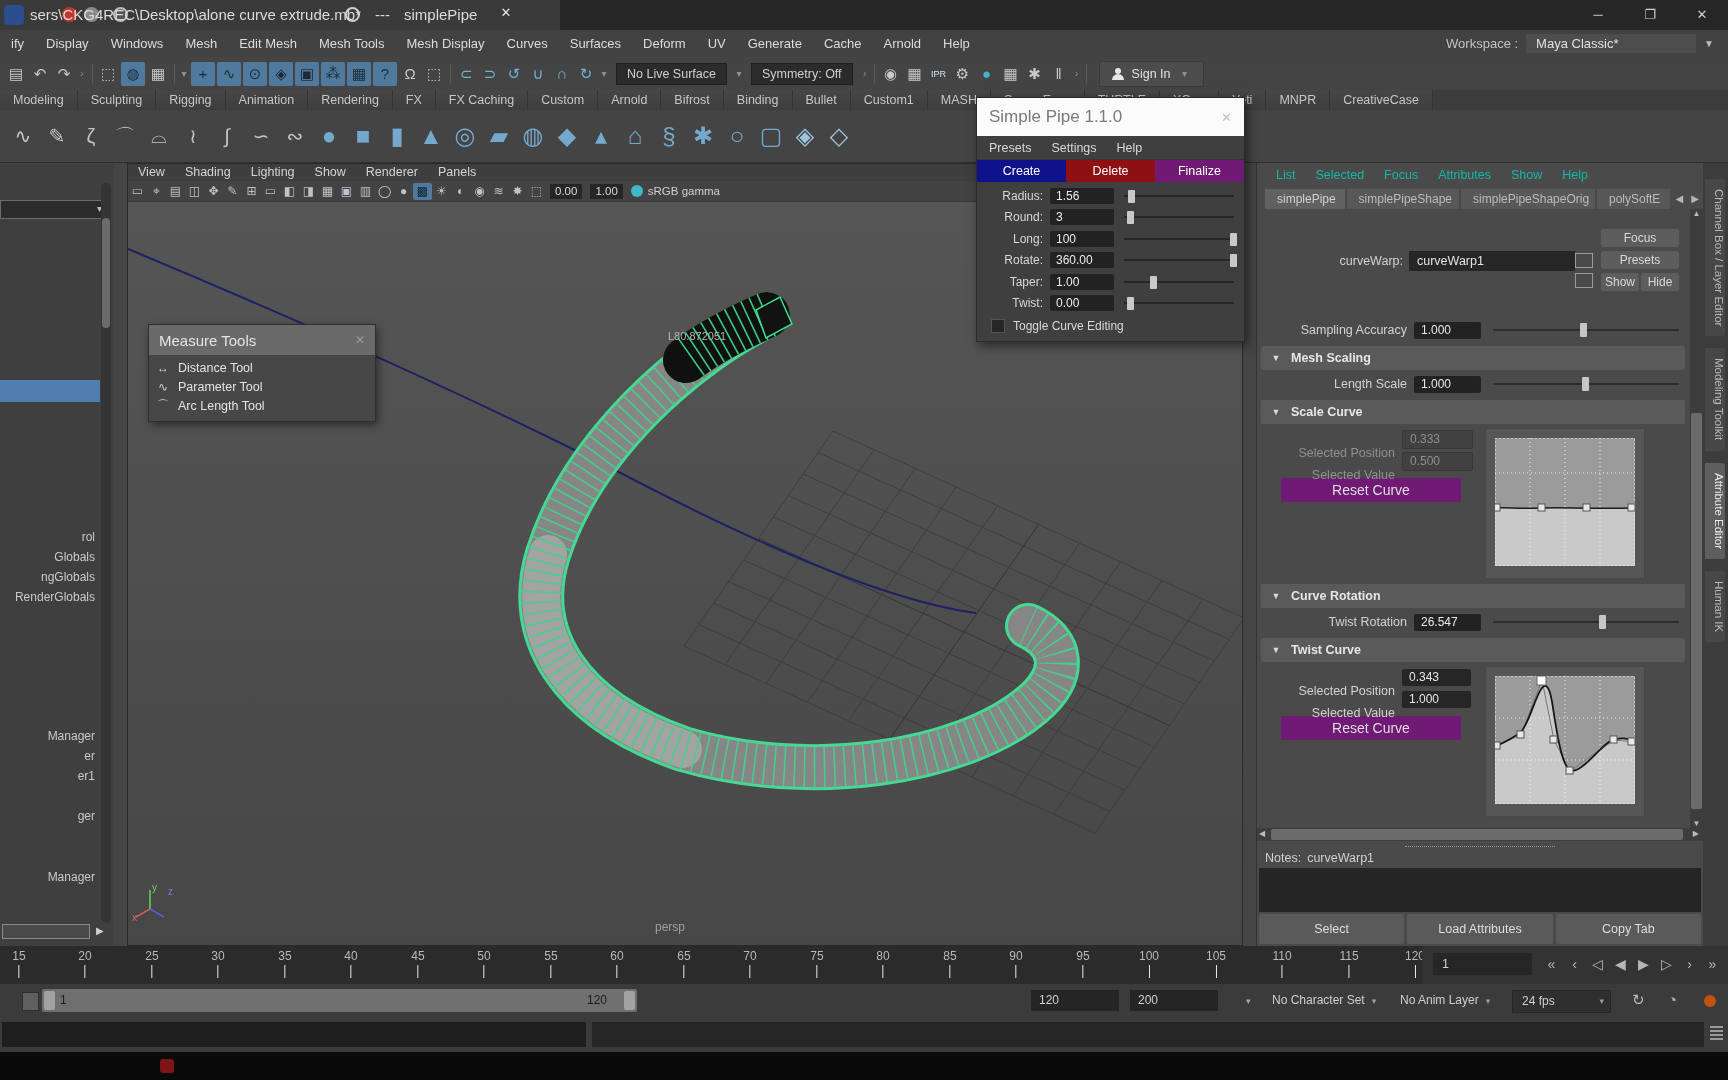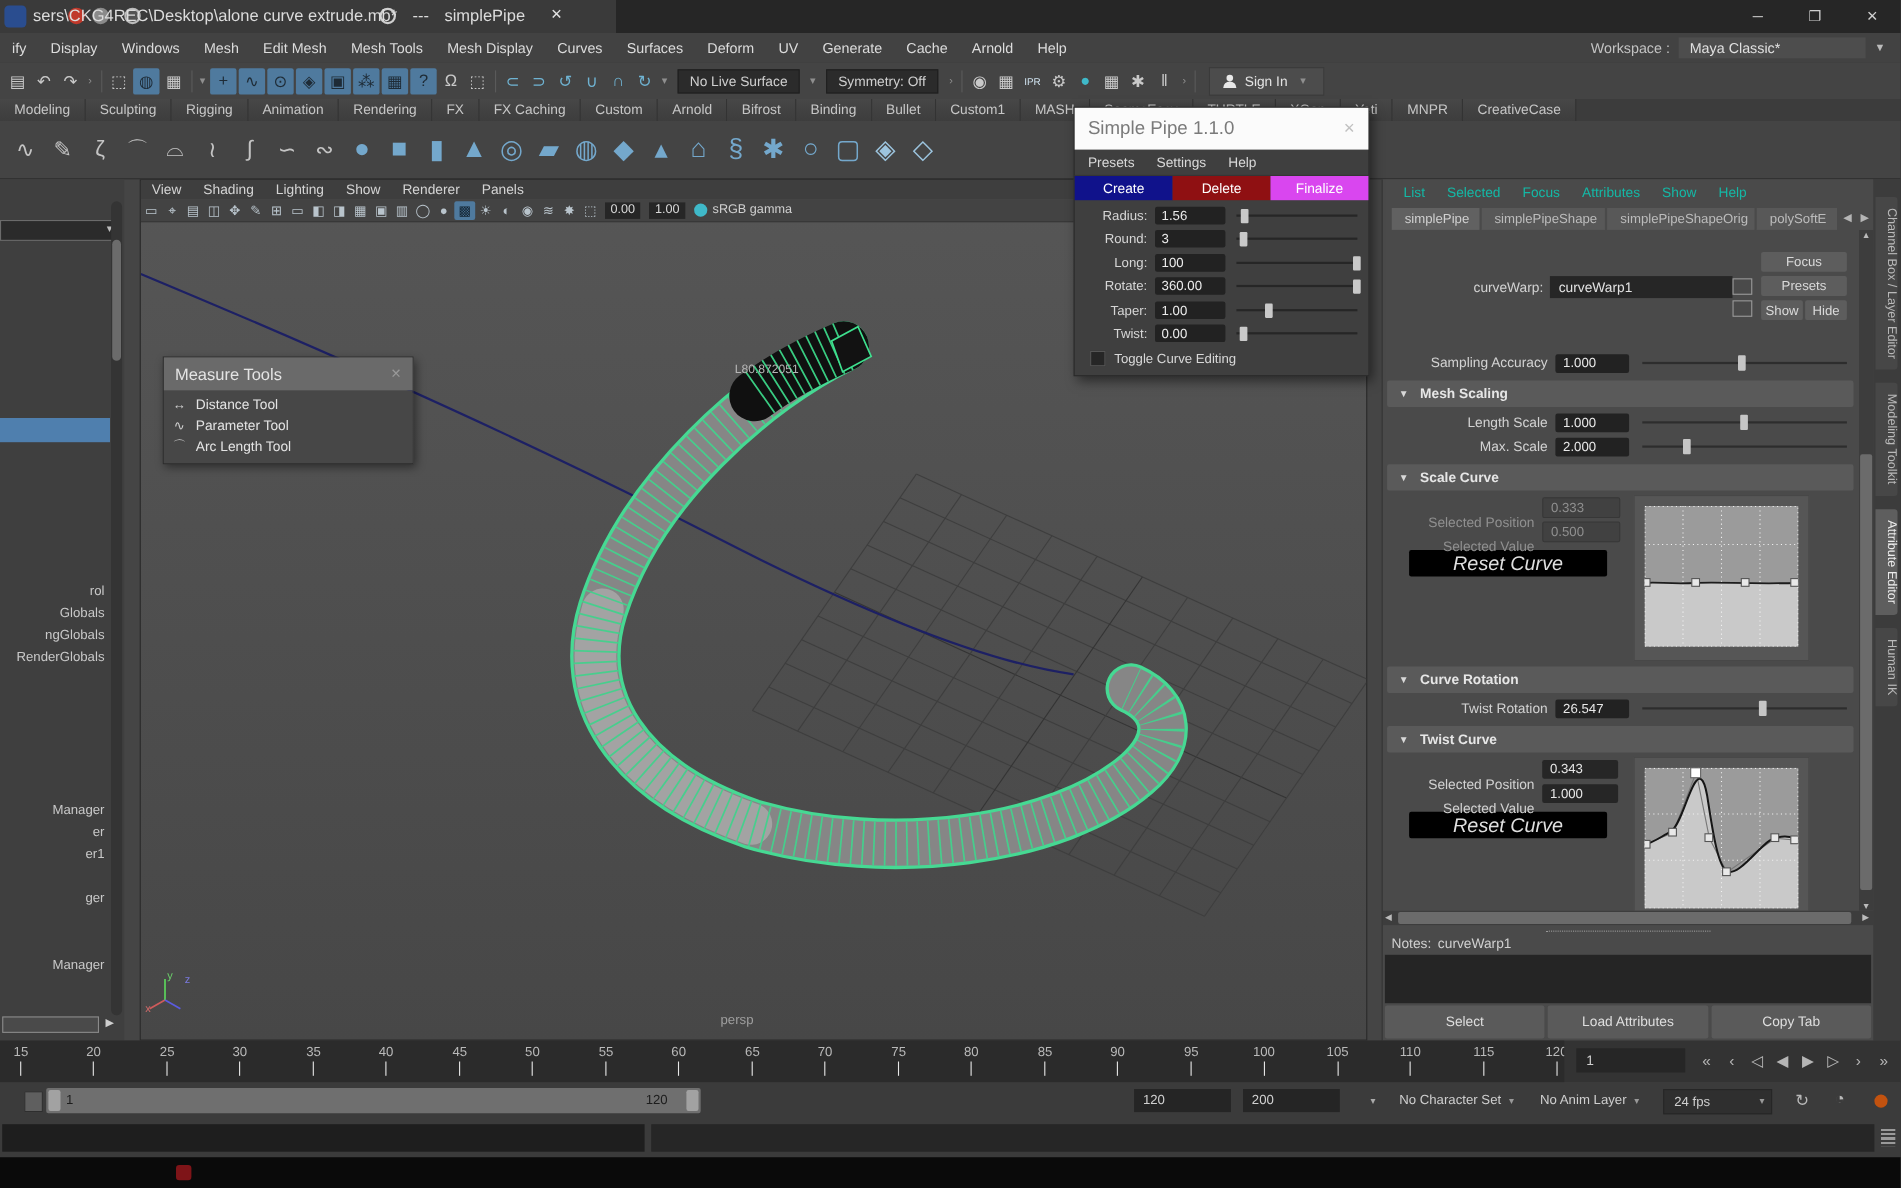--- a/index.html
+++ b/index.html
@@ -134,21 +134,21 @@
   .ae-section{height:24px;background:#5a5a5a;border-radius:2px;margin:5px 4px 3px 4px;display:flex;align-items:center;}
   .ae-section .tri{color:#d8d8d8;font-size:9px;width:30px;text-align:center;}
   .ae-section .stitle{font-size:12.5px;font-weight:bold;color:#e6e6e6;}
   .curveblock{display:flex;margin:4px 0 2px 0;}
   .cb-left{width:228px;}
   .cb-row{display:flex;align-items:center;height:22px;}
   .cb-row .lbl{width:138px;text-align:right;font-size:12.5px;color:#d2d2d2;margin-right:7px;margin-top:28px;}
   .cb-row .val{width:62px;height:17px;background:#262626;color:#e6e6e6;font-size:12px;line-height:17px;padding-left:7px;border-radius:2px;}
   .cb-row.disabled .lbl{color:#909090;}
   .cb-row.disabled .val{background:#414141;color:#8f8f8f;border:1px solid #373737;}
-  .cb-reset{margin:6px 0 0 24px;width:180px;height:24px;background:#000000;color:#dfdfdf;font-size:18px;text-align:center;line-height:24px;border-radius:2px;font-style:italic;}
+  .cb-reset{margin:6px 0 0 24px;width:180px;height:24px;background:#701a75;color:#dfdfdf;font-size:14px;text-align:center;line-height:24px;border-radius:2px;}
   .cb-graph{width:160px;background:#565656;padding:9px;box-sizing:border-box;border:1px solid #474747;position:relative;}
   .ae-vscroll{position:absolute;right:0;top:0;bottom:0;width:13px;background:#3d3d3d;}
   .ae-vscroll .up{position:absolute;top:0;left:0;width:13px;text-align:center;color:#bbb;font-size:8px;}
   .ae-vscroll .down{position:absolute;bottom:0;left:0;width:13px;text-align:center;color:#bbb;font-size:8px;}
   .ae-vthumb{position:absolute;left:1px;width:11px;top:33%;height:64%;background:#6b6b6b;border-radius:2px;}
   .ae-hscroll{height:13px;position:relative;background:#3d3d3d;flex:0 0 auto;}
   .ae-hthumb{position:absolute;left:14px;right:20px;top:1px;height:11px;background:#6b6b6b;border-radius:2px;}
   .ae-hscroll .la{position:absolute;left:2px;top:1px;color:#bbb;font-size:8px;}
   .ae-hscroll .ra{position:absolute;right:4px;top:1px;color:#bbb;font-size:8px;}
   .ae-notes{flex:0 0 auto;border-top:1px dotted #8b8b8b00;}
@@ -518,21 +518,21 @@
     <div class="sp-menus">
 
     <span class="mitem">Presets</span>
         <span class="mitem">Settings</span>
         <span class="mitem">Help</span>
       </div>
     <div class="sp-actions">
 
     <span class="abtn" style="background: rgb(16, 18, 139);">Create</span>
         <span class="abtn" style="background: rgb(143, 16, 18);">Delete</span>
-        <span class="abtn" style="background: #d946ef;">Finalize</span>
+        <span class="abtn" style="background: #701a75;">Finalize</span>
       </div>
     <div style="padding-top:3px">
 
     <div class="sp-row">
         <span class="sp-label">Radius:</span>
         <span class="sp-field">1.56</span>
         <span class="sp-slider">
           <i class="sp-handle" style="left: 4%;"></i>
         </span>
       </div>
@@ -632,27 +632,20 @@
           <span class="tri">▼</span>
           <span class="stitle">Mesh Scaling</span>
         </div>
         <div>
 
         <div class="ae-sliderrow">
             <span class="lbl">Length Scale</span>
             <span class="val">1.000</span>
             <span class="sl">
                 <i class="hd" style="left: 48%;"></i>
-              </span>
-          </div>
-            <div class="ae-sliderrow">
-            <span class="lbl">Max. Scale</span>
-            <span class="val">2.000</span>
-            <span class="sl">
-                <i class="hd" style="left: 20%;"></i>
               </span>
           </div>
           </div>
 
         <div class="ae-section">
           <span class="tri">▼</span>
           <span class="stitle">Scale Curve</span>
         </div>
         <div class="curveblock">
           <div class="cb-left">

